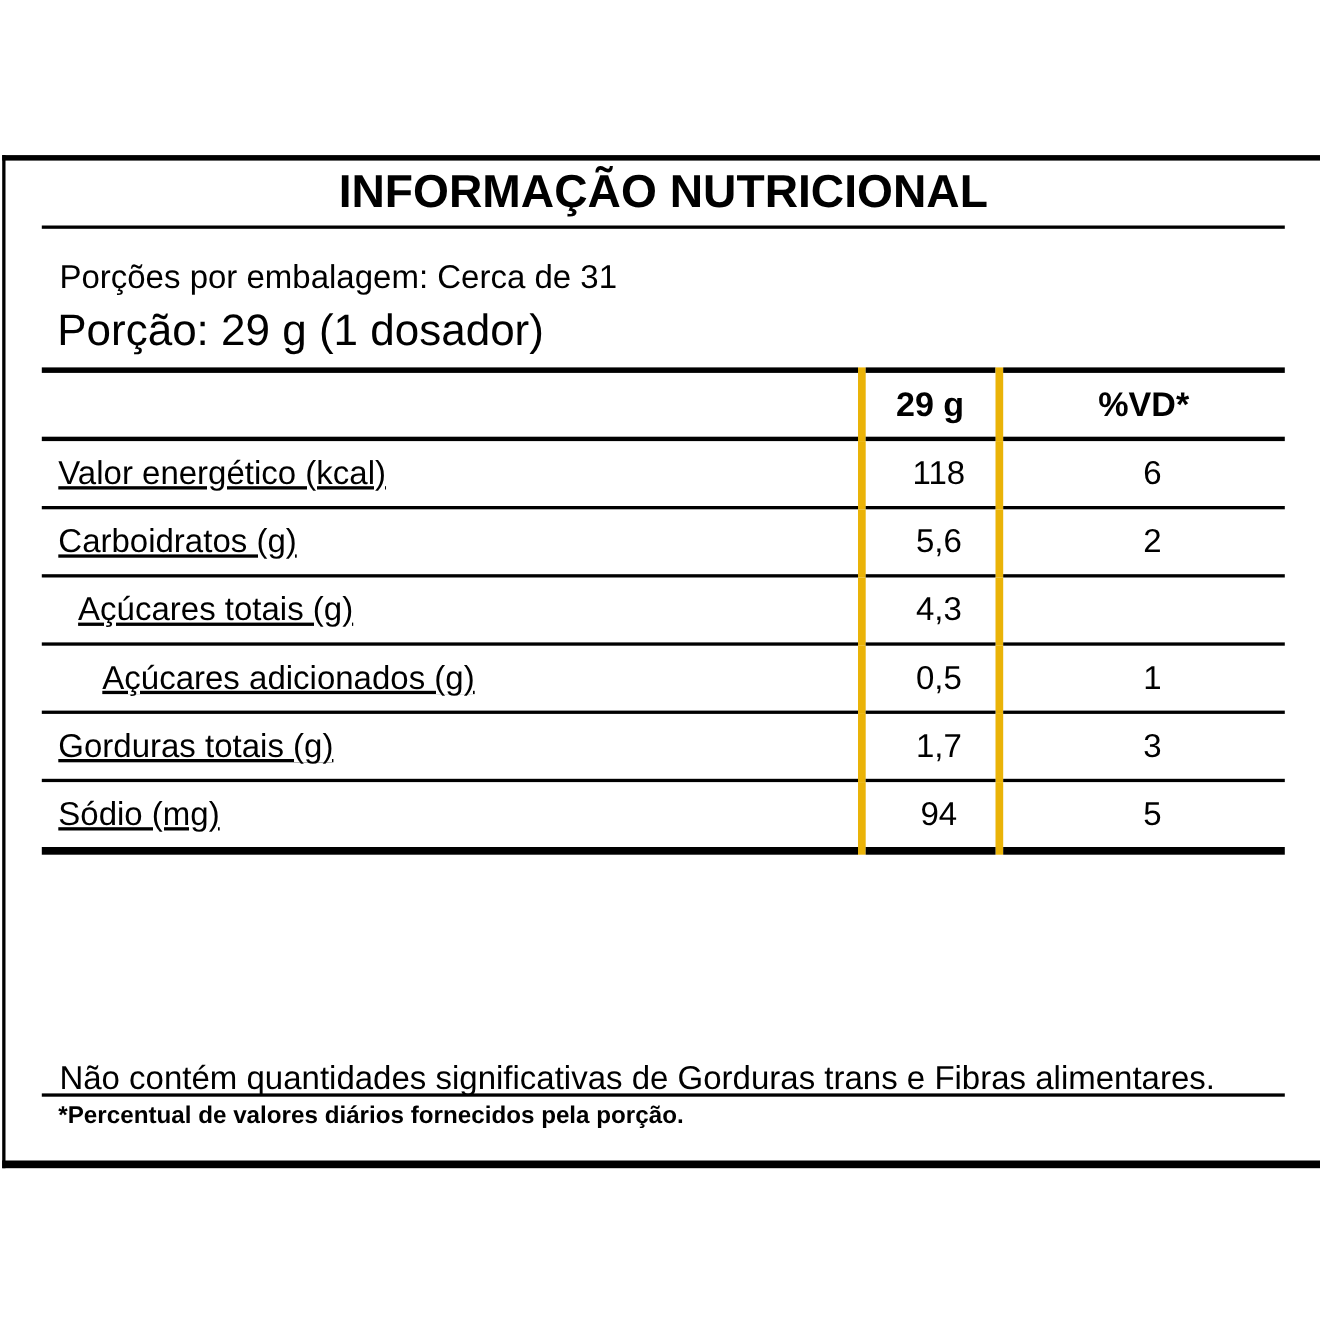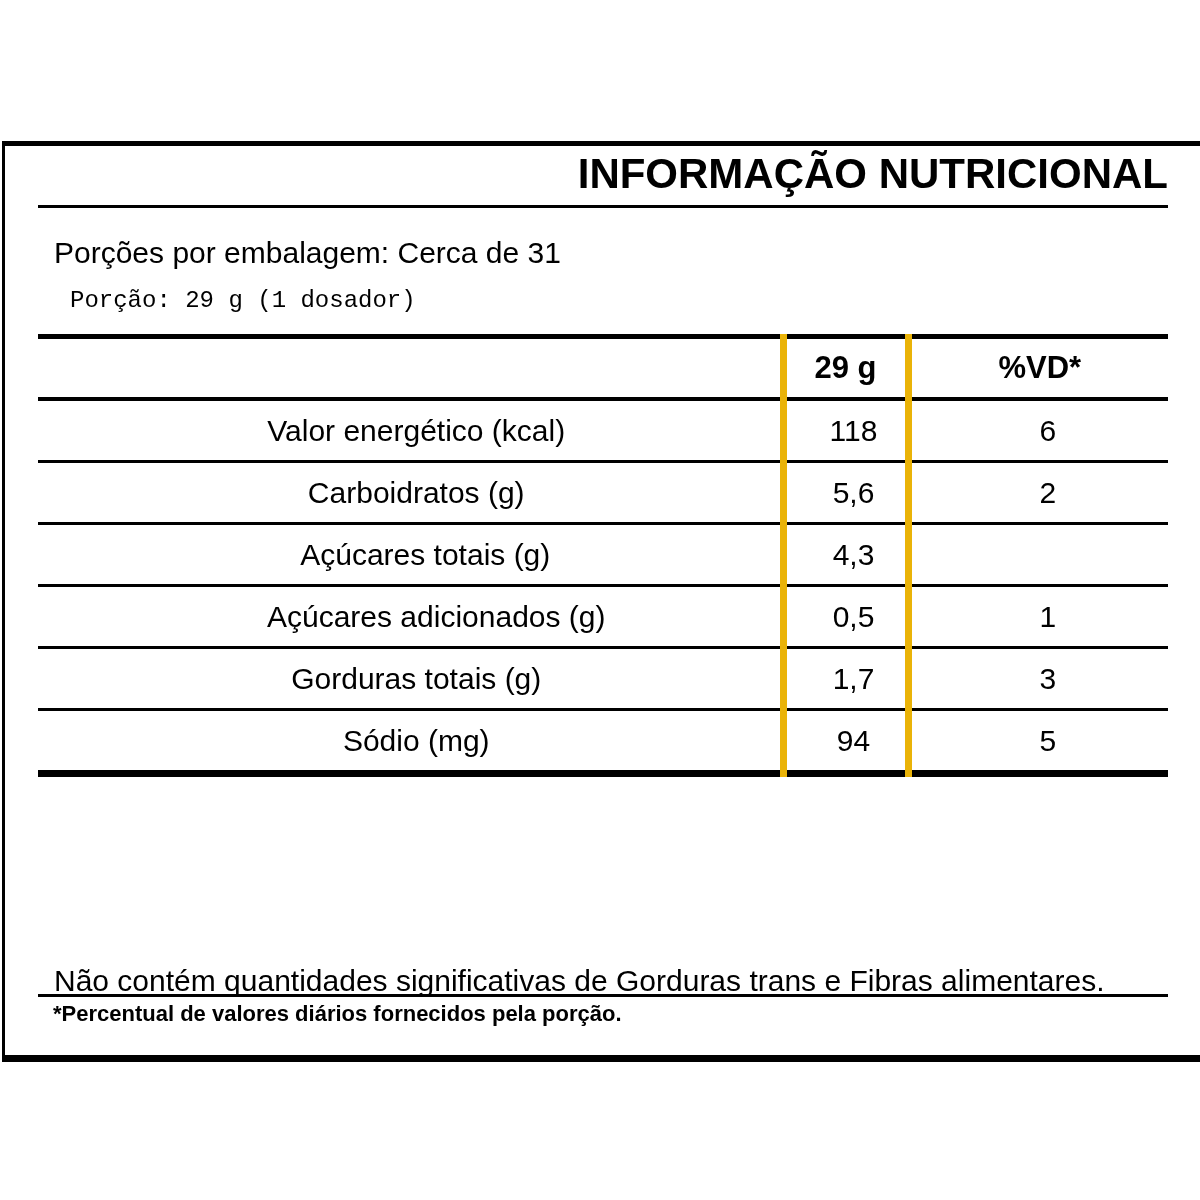--- a/index.html
+++ b/index.html
@@ -27,21 +27,21 @@
     border-top: 5px solid #000;
     border-left: 3px solid #000;
     border-bottom: 7px solid #000;
     border-right: none;
   }
   .title {
     position: absolute;
     left: 38px;
     top: 152px;
     width: 1130px;
-    text-align: right;
+    text-align: center;
     font-size: 42px;
     font-weight: bold;
     line-height: 44px;
     white-space: nowrap;
   }
   .title-rule {
     position: absolute;
     left: 38px;
     top: 205px;
     width: 1130px;
@@ -51,26 +51,25 @@
   .serving-line-1 {
     position: absolute;
     left: 54px;
     top: 237px;
     font-size: 30px;
     line-height: 32px;
     white-space: nowrap;
   }
   .serving-line-2 {
     position: absolute;
-    left: 70px;
+    left: 52px;
     top: 285px;
-    font-size: 24px;
+    font-size: 40px;
     line-height: 32px;
     white-space: nowrap;
-    font-family: Liberation Mono, monospace;
   }
   table.nutri {
     position: absolute;
     left: 38px;
     top: 334px;
     width: 1130px;
     border-collapse: collapse;
     border-top: 5px solid #000;
     border-bottom: 7px solid #000;
     table-layout: fixed;
@@ -93,21 +92,21 @@
   }
   table.nutri tbody td {
     height: 59px;
     border-top: 3px solid #000;
     padding-left: 16px;
   }
   table.nutri .qty, table.nutri .dv {
     border-left: 7px solid #eab308;
     text-align: center;
   }
-  table.nutri .lbl { text-align: center; padding-left: 15px; }
+  table.nutri .lbl { text-align: left; padding-left: 15px; text-decoration: underline; }
   table.nutri .lbl.indent-1 { padding-left: 33px; }
   table.nutri .lbl.indent-2 { padding-left: 55px; }
   .note {
     position: absolute;
     left: 54px;
     top: 926px;
     font-size: 30px;
     line-height: 32px;
     white-space: nowrap;
     margin-top: 39px;

